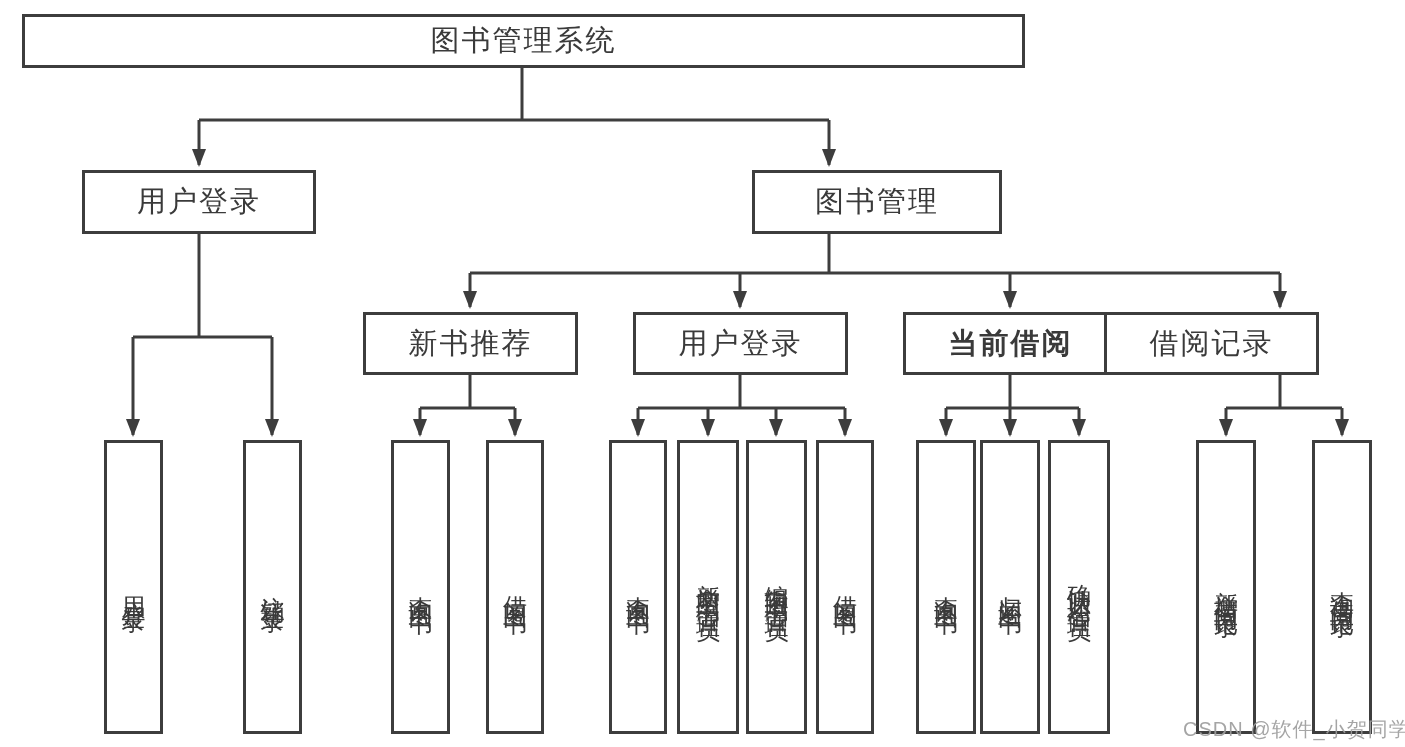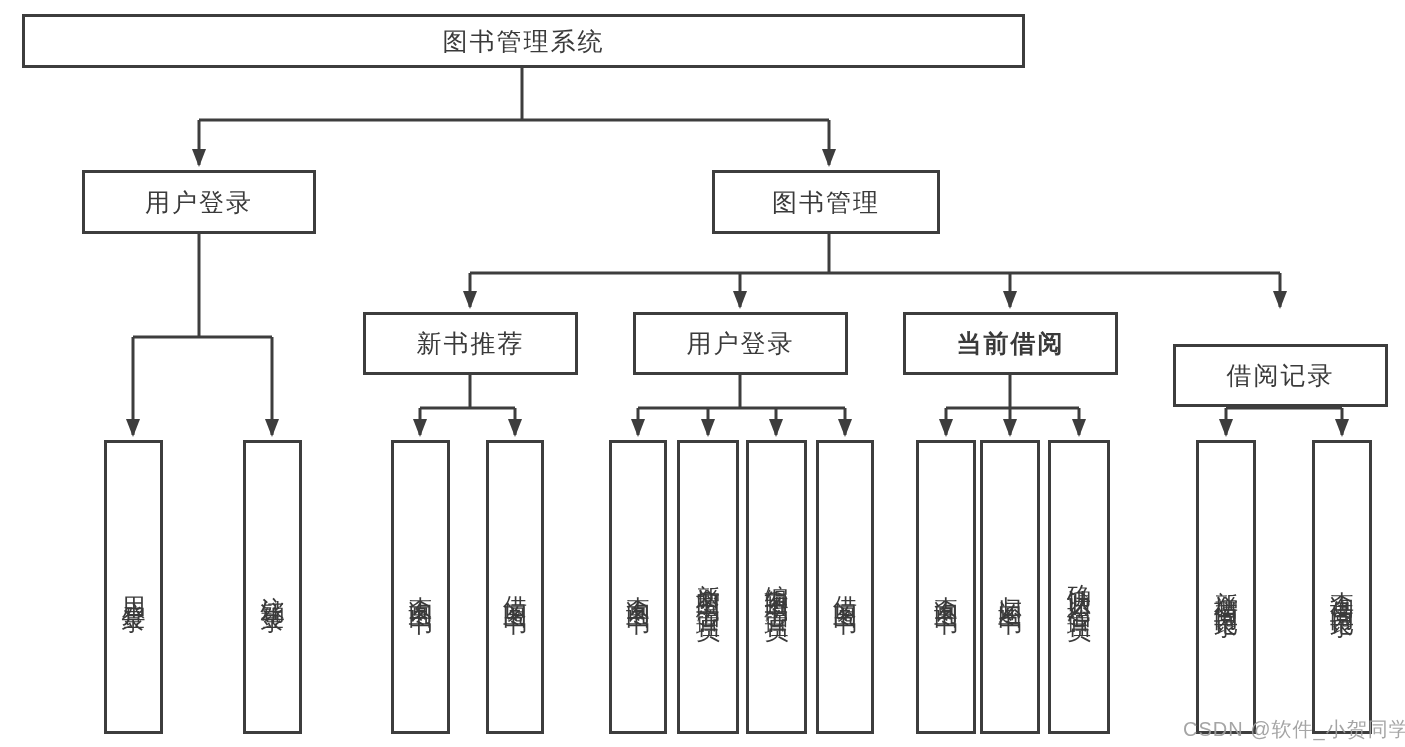--- a/index.html
+++ b/index.html
@@ -25,33 +25,33 @@
     box-sizing: border-box;
     border: 3px solid #3d3d3d;
     background: #ffffff;
     display: flex;
     align-items: center;
     justify-content: center;
     z-index: 2;
   }
   .hlabel {
     display: block;
-    font-size: 25px;
+    font-size: 29px;
     color: #3a3a3a;
     letter-spacing: 2px;
     white-space: nowrap;
   }
   .root  { left: 22px;  top: 14px;  width: 1003px; height: 54px; }
   .lv2-a { left: 82px;  top: 170px; width: 234px;  height: 64px; }
-  .lv2-b { left: 712px; top: 170px; width: 228px;  height: 64px; }
+  .lv2-b { left: 752px; top: 170px; width: 250px;  height: 64px; }
   .lv3   { top: 312px;  height: 63px; width: 215px; }
   .lv3-a { left: 363px; }
   .lv3-b { left: 633px; }
   .lv3-c { left: 903px; font-weight: bold; }
-  .lv3-d { left: 1173px; margin-top: 32px; }
+  .lv3-d { left: 1104px; }
   .leaf {
     top: 440px;
     height: 294px;
   }
   .vlabel {
     display: block;
     writing-mode: vertical-rl;
     text-orientation: mixed;
     font-size: 24px;
     line-height: 1;

